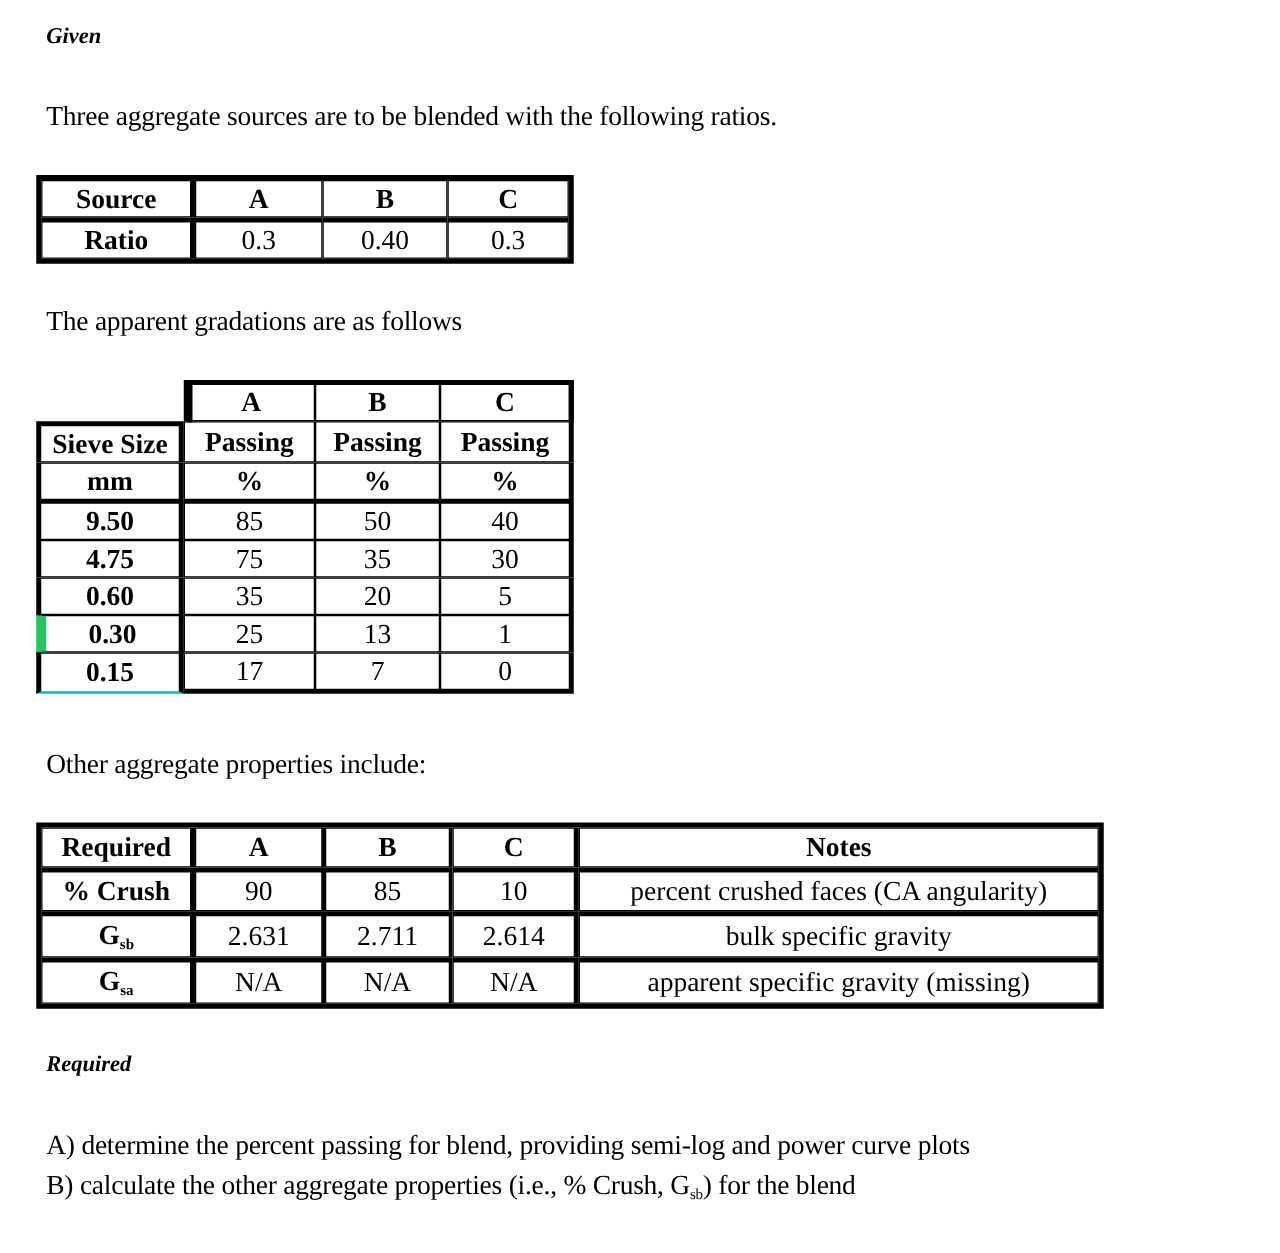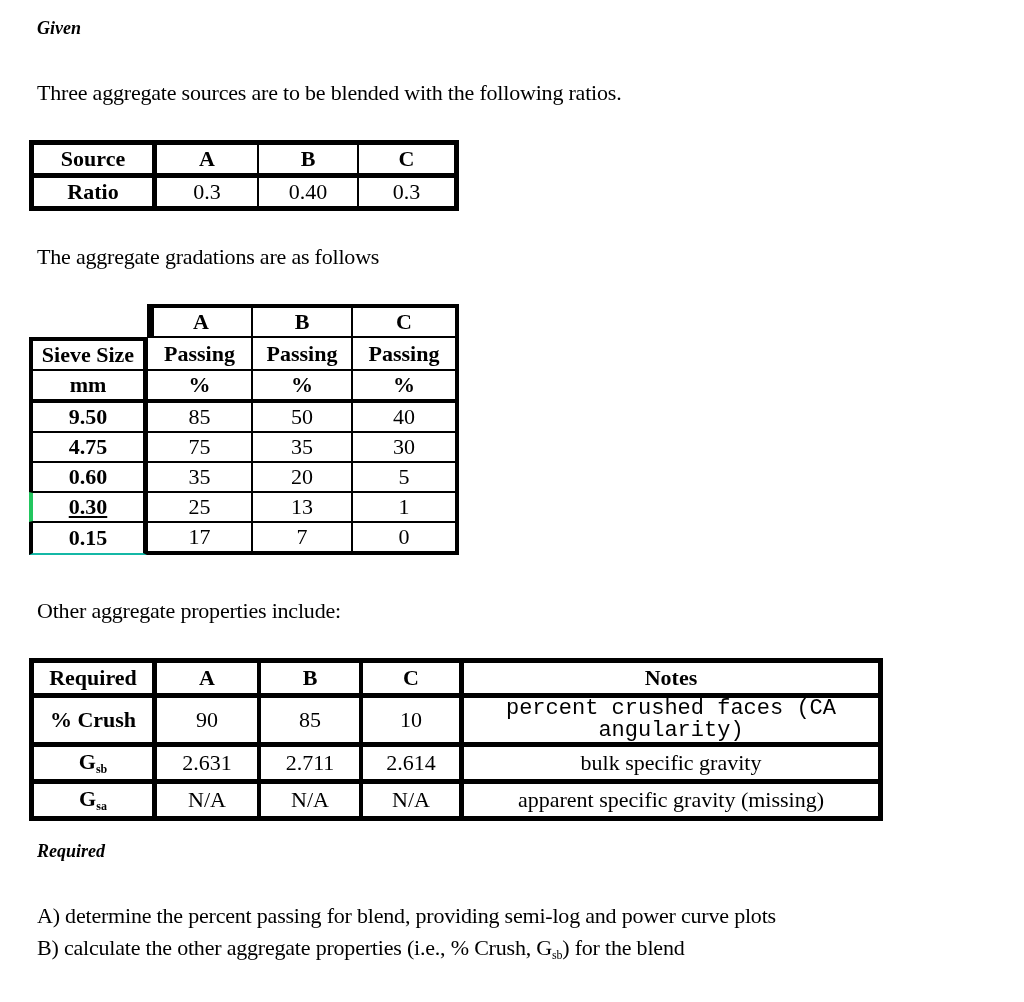--- a/index.html
+++ b/index.html
@@ -37,21 +37,21 @@
   </tr>
   <tr>
     <td class="b" style="border-right-width:4px; border-top-width:4px;">Ratio</td>
     <td style="border-top-width:4px;">0.3</td>
     <td style="border-top-width:4px;">0.40</td>
     <td style="border-top-width:4px;">0.3</td>
   </tr>
 </tbody>
   </table>
 
-<div class="abs para" style="left:37px; top:244px;">The aggregate gradations are as follows</div>
+<div class="abs para" style="left:37px; top:244px;">The apparent gradations are as follows</div>
 
 <div class="abs" style="left:150px; top:304px; width:309px; height:34px; border:4px solid #000; border-bottom:none; box-sizing:border-box;"></div>
 <table class="grid" style="left:29px; top:304px; width:430px;">
   <tbody>
       <tr>
     <td style="width:118px; border:none;"></td>
     <td class="b" style="width:100px; border-left:4px solid #000; border-top:4px solid #000;">A</td>
     <td class="b" style="width:98px; border-top:4px solid #000;">B</td>
     <td class="b" style="border-top:4px solid #000; border-right:4px solid #000;">C</td>
   </tr>
@@ -79,21 +79,21 @@
     <td>35</td>
     <td style="border-right:4px solid #000;">30</td>
   </tr>
   <tr>
     <td class="b" style="border-left:4px solid #000; border-right:4px solid #000;">0.60</td>
     <td>35</td>
     <td>20</td>
     <td style="border-right:4px solid #000;">5</td>
   </tr>
   <tr>
-    <td class="b" style="border-left:4px solid #22c55e; border-right:4px solid #000;text-decoration:underline;">0.30</td>
+    <td class="b" style="border-left:8px solid #22c55e; border-right:4px solid #000;">0.30</td>
     <td>25</td>
     <td>13</td>
     <td style="border-right:4px solid #000;">1</td>
   </tr>
   <tr>
     <td class="b" style="border-left:4px solid #000; border-right:4px solid #000; border-bottom:2px solid #14b8a6;margin-left:26px;">0.15</td>
     <td style="border-bottom:4px solid #000;">17</td>
     <td style="border-bottom:4px solid #000;">7</td>
     <td style="border-right:4px solid #000; border-bottom:4px solid #000;">0</td>
   </tr>
@@ -109,21 +109,21 @@
     <td class="b" style="width:100px; border-right-width:3px;">A</td>
     <td class="b" style="width:98px; border-right-width:3px;">B</td>
     <td class="b" style="width:96px; border-right-width:4px;">C</td>
     <td class="b">Notes</td>
   </tr>
   <tr>
     <td class="b" style="border-right-width:4px; border-top-width:4px; height:30px;">% Crush</td>
     <td style="border-top-width:4px; border-right-width:3px;">90</td>
     <td style="border-top-width:4px; border-right-width:3px;">85</td>
     <td style="border-top-width:4px; border-right-width:4px;">10</td>
-    <td style="border-top-width:4px;font-family:Liberation Mono, monospace;">percent crushed faces (CA angularity)</td>
+    <td style="border-top-width:4px;">percent crushed faces (CA angularity)</td>
   </tr>
   <tr>
     <td class="b" style="border-right-width:4px; border-top-width:4px; height:32px;"><span>G</span><sub class="small">sb</sub></td>
     <td style="border-top-width:4px; border-right-width:3px;">2.631</td>
     <td style="border-top-width:4px; border-right-width:3px;">2.711</td>
     <td style="border-top-width:4px; border-right-width:4px;">2.614</td>
     <td style="border-top-width:4px;">bulk specific gravity</td>
   </tr>
   <tr>
     <td class="b" style="border-right-width:4px; border-top-width:4px; height:32px;"><span>G</span><sub class="small">sa</sub></td>

